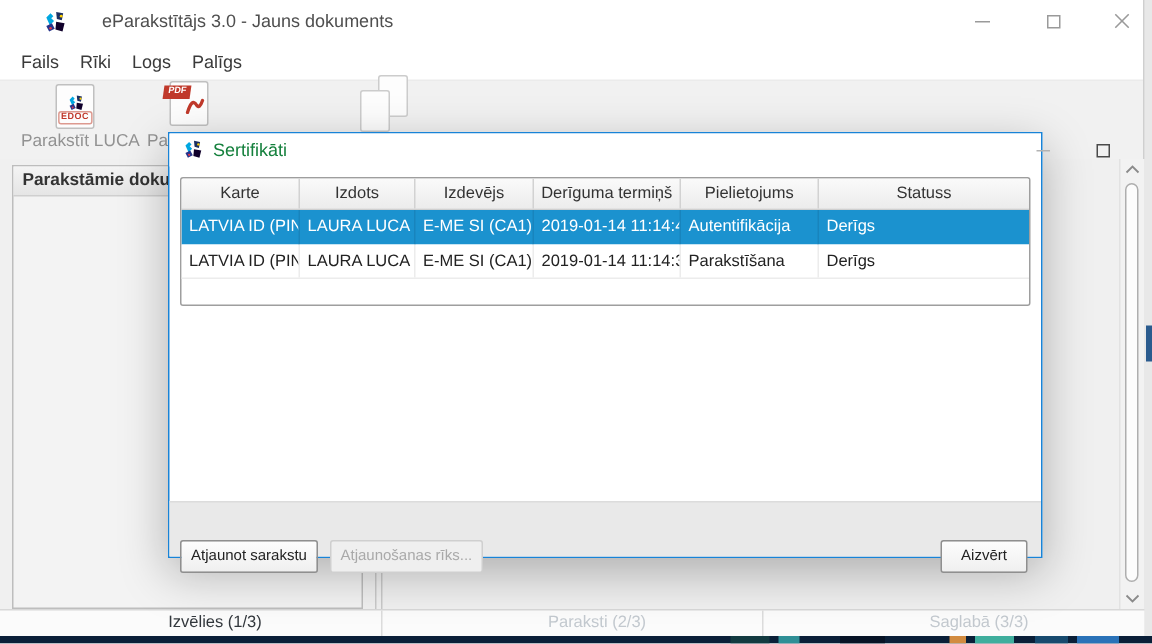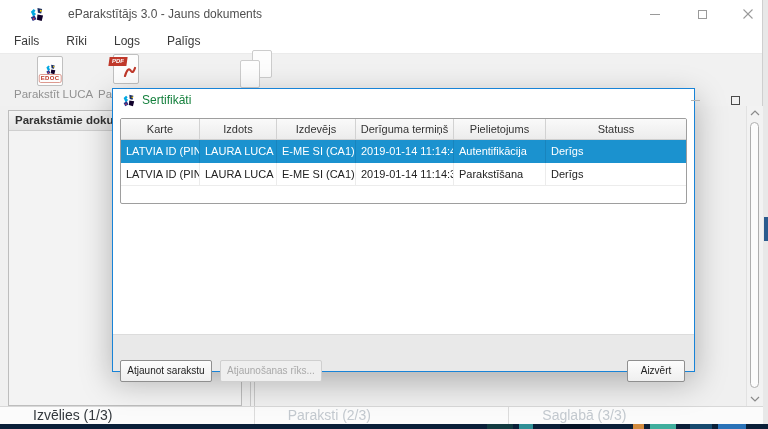--- a/index.html
+++ b/index.html
@@ -12,21 +12,21 @@
   #titlebar { left:0; top:0; width:100%; height:28px; background:#ffffff; }
   #app-icon { left:29px; top:7px; width:15px; height:15px; }
   #window-title { left:52px; top:7px; font-size:12px; color:#4f4f4f; white-space:nowrap;margin-left:16px; }
   .win-btn { top:0; width:32px; height:28px; display:flex; align-items:center; justify-content:center; cursor:default; }
   #btn-min  { left:639px; } #btn-max { left:686px; } #btn-close { left:732px; }
   .glyph-min { width:10px; border-top:1px solid #9a9a9a; height:0; display:block; }
   .glyph-max { width:9px; height:9px; border:1px solid #9a9a9a; display:block; }
 
   
   #menubar { left:0; top:28px; width:100%; height:26px; background:#ffffff; border-bottom:1px solid #ebebeb; display:flex; align-items:center; }
-  .menu-item { font-size:12px; color:#3a3a3a; padding:4px 6px; margin-left:15px; white-space:nowrap; }
+  .menu-item { font-size:12px; color:#3a3a3a; padding:4px 6px; margin-left:2px; white-space:nowrap; }
   .menu-item:first-child { margin-left:8px; }
 
   
   #toolbar { left:0; top:54px; width:100%; height:52px; background:#f1f1f1; }
   .tool-label { font-size:11.5px; color:#929292; white-space:nowrap; }
   #edoc-label { left:14px; top:34px; }
   #pdf-label  { left:98px; top:34px; }
   .doc-page { background:#fdfdfd; border:1px solid #c0c0c0; border-radius:2px; }
   #edoc-icon { left:37px; top:2px; width:26px; height:30px; }
   #edoc-badge { position:absolute; left:50%; transform:translateX(-50%); bottom:2px; font-size:6px; font-weight:bold; color:#c0392b; border:1px solid #dd9a90; border-radius:2px; padding:0 1px; letter-spacing:.3px; line-height:7px; }
@@ -45,21 +45,21 @@
   #splitter { left:250px; top:110px; width:5px; height:296px; border-left:1px solid #c9c9c9; border-right:1px solid #c9c9c9; }
 
   
   #v-scrollbar { left:746px; top:106px; width:17px; height:300px; background:#f2f2f2; border-left:1px solid #e2e2e2; }
   .sb-arrow { position:absolute; left:0; width:16px; height:14px; display:flex; align-items:center; justify-content:center; }
   #sb-up { top:0; } #sb-down { bottom:0; }
   #sb-thumb { position:absolute; left:3px; top:16px; width:9px; height:266px; background:#fcfcfc; border:1px solid #aeaeae; border-radius:6px; }
 
   
   #statusbar { left:0; top:406px; width:763px; height:18px; background:#fbfbfb; border-top:1px solid #d8d8d8; display:flex; }
-  .status-tab { flex:1; text-align:left; font-size:14px; line-height:17px; color:#c3c9cf; white-space:nowrap; overflow:hidden;padding-left:33px; }
+  .status-tab { flex:1; text-align:center; font-size:11px; line-height:17px; color:#c3c9cf; white-space:nowrap; overflow:hidden;padding-left:33px; }
   .status-tab + .status-tab { border-left:1px solid #dcdcdc; }
   .status-tab.active { color:#33383d; }
 
   
   #desktop-sliver { left:764px; top:217px; width:4px; height:24px; background:#2a5b8e; }
   #taskbar { left:0; top:424px; width:768px; height:5px; background:#0a1f38; z-index:50; }
   .tb-bit { position:absolute; top:0; height:5px; }
 
   
   #dialog { left:112px; top:88px; width:583px; height:284px; background:#ffffff; border:1px solid #1883d7; box-shadow:0 10px 30px rgba(0,0,0,.28); z-index:20; }

